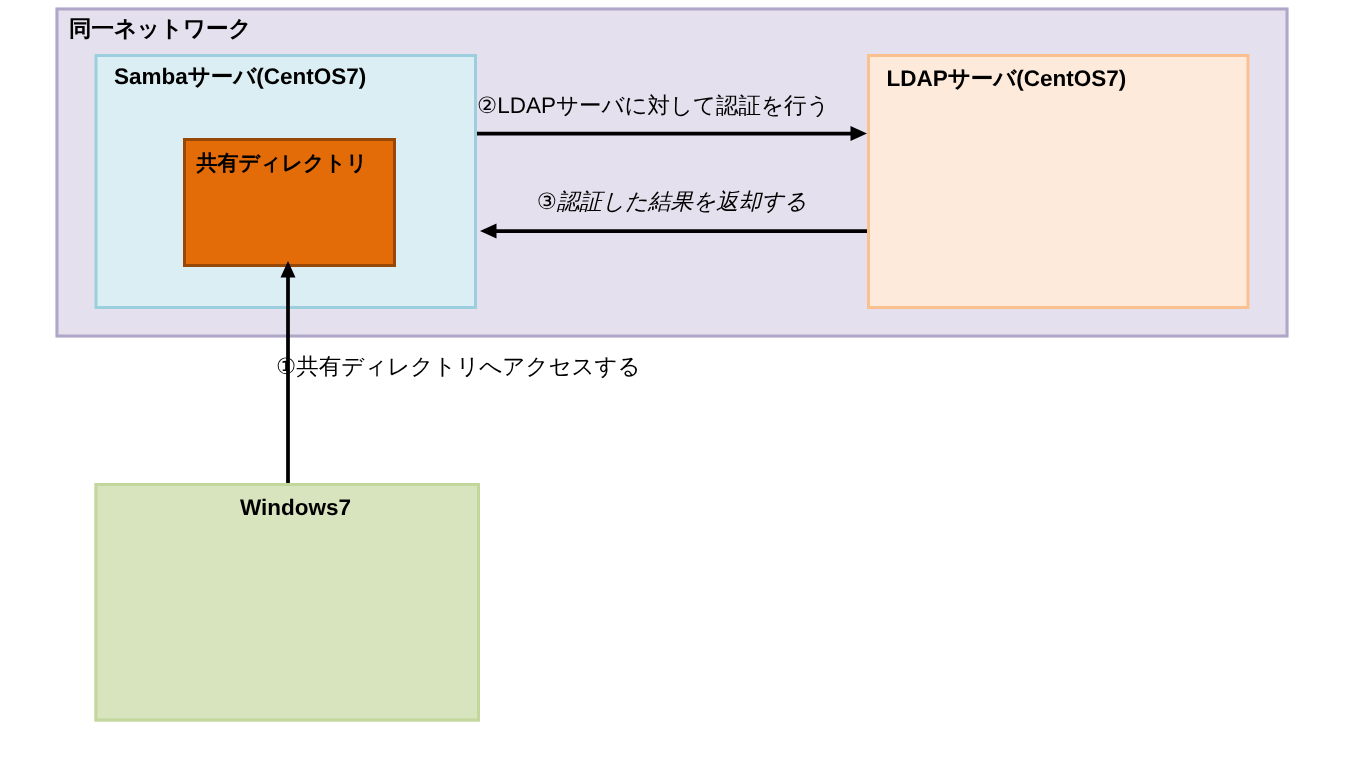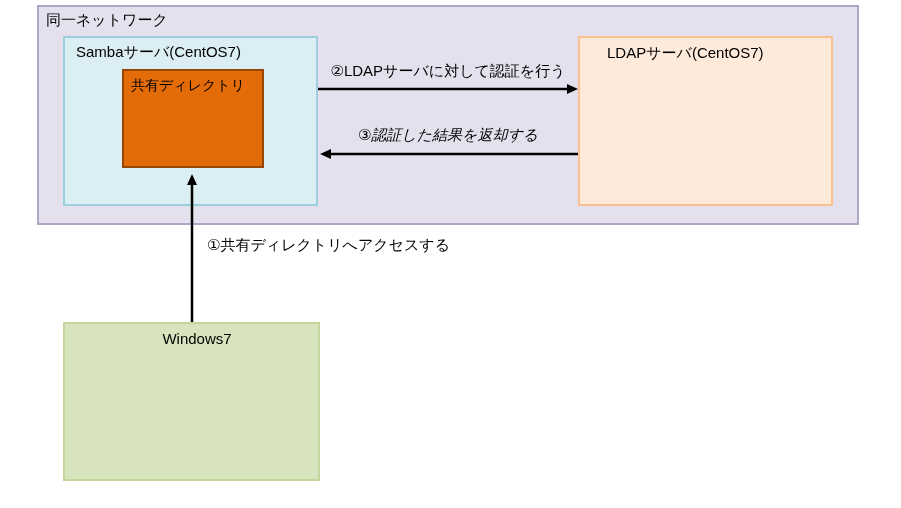--- a/index.html
+++ b/index.html
@@ -8,45 +8,45 @@
     position: relative;
     width: 901px;
     height: 508px;
     background: #ffffff;
     font-family: "Liberation Sans", "DejaVu Sans", sans-serif;
     color: #000000;
     overflow: hidden;
   }
   .box { position: absolute; border: 2px solid transparent; }
   .box-title {
-    font-weight: normal;
+    font-weight: bold;
     font-size: 15px;
     line-height: 18px;
     display: block;
   }
   #network-box  { left: 37px;  top: 5px;   width: 822px; height: 220px; }
   #network-box .box-title { padding: 4px 0 0 7px; }
   #samba-box    { left: 63px;  top: 36px;  width: 255px; height: 170px; }
   #samba-box .box-title { padding: 5px 0 0 11px; }
-  #shared-dir-box { left: 122px; top: 69px; width: 142px; height: 99px; }
+  #shared-dir-box { left: 122px; top: 92px; width: 142px; height: 86px; }
   #shared-dir-box .box-title { padding: 5px 0 0 7px; font-size: 14px; }
   #ldap-box     { left: 578px; top: 36px;  width: 255px; height: 170px; }
-  #ldap-box .box-title { padding: 6px 0 0 11px; margin-left: 16px; }
+  #ldap-box .box-title { padding: 6px 0 0 11px; }
   #windows-box  { left: 63px;  top: 322px; width: 257px; height: 159px; text-align: center; }
   #windows-box .box-title { padding: 6px 0 0 11px; }
 
   .arrow-label {
     position: absolute;
     font-size: 15px;
     line-height: 18px;
     white-space: nowrap;
   }
-  #label-auth   { left: 318px; top: 62px;  width: 260px; text-align: center; }
+  #label-auth   { left: 318px; top: 62px;  width: 260px; text-align: left; }
   #label-return { left: 318px; top: 126px; width: 260px; text-align: center; font-style: italic; }
-  #label-access { left: 207px; top: 236px; text-align: left; }
+  #label-access { left: 184px; top: 236px; text-align: left; }
 
   svg.arrow-layer {
     position: absolute;
     left: 0; top: 0;
     width: 901px; height: 508px;
     pointer-events: none;
   }
 </style>
 </head>
 <body>

